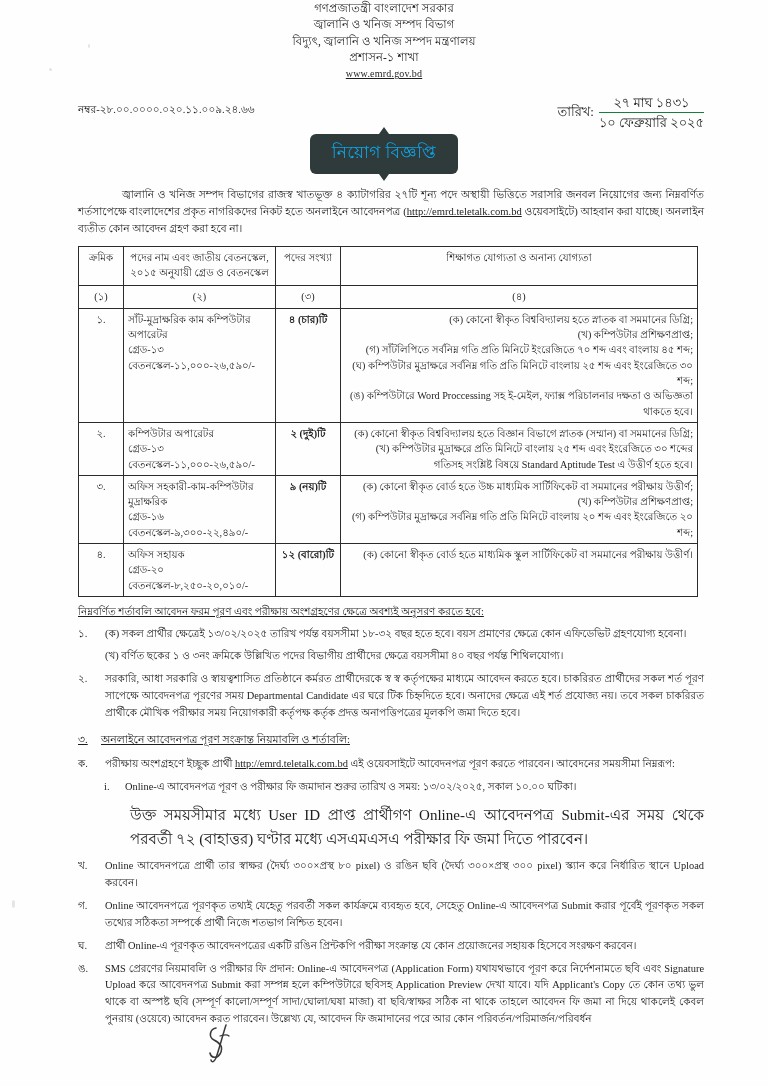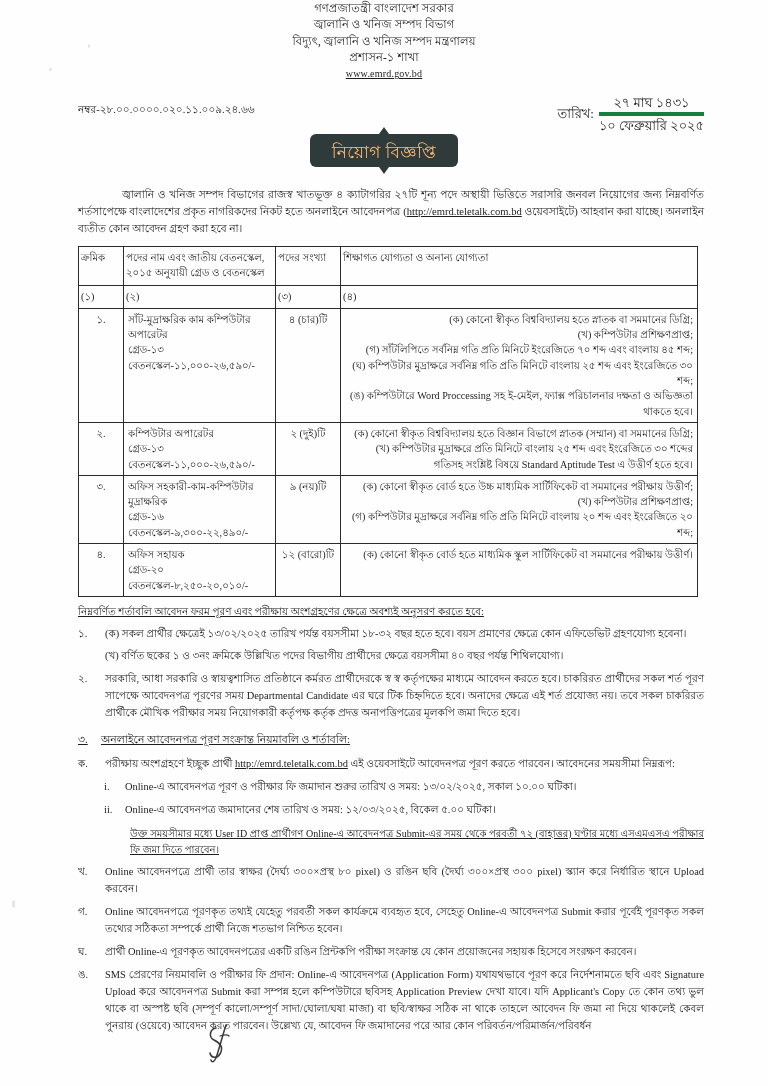--- a/index.html
+++ b/index.html
@@ -54,31 +54,31 @@
   .date-block {
     position: absolute;
     right: 64px;
     top: -2px;
     display: flex;
     align-items: center;
     gap: 5px;
     font-size: 13px;
   }
   .date-stack { text-align: center; line-height: 1.35; }
-  .date-stack .top { border-bottom: 4px solid #15803d; padding: 0 12px 1px; display: block; }
+  .date-stack .top { border-bottom: 1px solid #15803d; padding: 0 12px 1px; display: block; }
   .date-stack .bot { padding-top: 1px; display: block; }
 
   
   .banner-wrap { text-align: center; margin-top: 4px; height: 46px; position: relative; }
   .banner {
     display: inline-block;
     background: #2f3a3a;
-    color: #fdba74;
+    color: #0ea5e9;
     font-size: 17px;
-    padding: 5px 22px 0;
+    padding: 5px 22px 7px;
     border-radius: 6px;
     letter-spacing: .4px;
     position: relative;
   }
   .banner::before, .banner::after {
     content: "";
     position: absolute;
     left: 50%;
     margin-left: -5px;
     border-left: 5px solid transparent;
@@ -105,27 +105,27 @@
     width: 620px;
     table-layout: fixed;
     font-size: 10.2px;
   }
   table.jobs th, table.jobs td {
     border: 1px solid #2b2b2b;
     vertical-align: top;
     padding: 3px 4px;
     line-height: 1.5;
   }
-  table.jobs th { font-weight: normal; text-align: left; padding: 3px 2px 4px; }
+  table.jobs th { font-weight: normal; text-align: center; padding: 3px 2px 4px; }
   .c1 { width: 40px; }
   .c2 { width: 147px; }
   .c3 { width: 60px; }
   .c4 { width: auto; }
   td.num, td.cnt { text-align: center; }
-  td.cnt { vertical-align: middle; }
+  td.cnt { vertical-align: middle; font-weight: bold; }
   td.num { vertical-align: middle; }
   .post-line { display: block; }
   .qual-line { display: block; text-align: right; }
 
   
   .cond-head {
     margin-top: 7px;
     font-size: 10.4px;
     text-decoration: underline;
     line-height: 1.5;
@@ -145,24 +145,23 @@
     margin-top: 6px;
     font-size: 10.4px;
     line-height: 1.6;
     padding-left: 26px;
   }
   .sub .mk { flex: 0 0 14px; }
   .sub .bd { flex: 1; text-align: justify; }
   .note3 {
     margin-top: 7px;
     padding-left: 52px;
-    font-size: 10px;
+    font-size: 15px;
     line-height: 1.63;
     text-align: justify;
-    text-decoration: underline;
   }
   .sec-head {
     margin-top: 9px;
     font-size: 10.8px;
     text-decoration: underline;
     display: flex;
     gap: 7px;
   }
   .sec-head .mk { flex: 0 0 16px; text-decoration: none; }
 
@@ -313,24 +312,20 @@
 
     <div class="clause">
       <span class="mk">ক.</span>
       <span class="bd"><span>পরীক্ষায় অংশগ্রহণে ইচ্ছুক প্রার্থী </span><span class="lnk">http://emrd.teletalk.com.bd</span><span> এই ওয়েবসাইটে আবেদনপত্র পূরণ করতে পারবেন। আবেদনের সময়সীমা নিম্নরূপ:</span></span>
     </div>
 
     <div class="sub">
       <span class="mk">i.</span>
       <span class="bd">Online-এ আবেদনপত্র পূরণ ও পরীক্ষার ফি জমাদান শুরুর তারিখ ও সময়: ১৩/০২/২০২৫, সকাল ১০.০০ ঘটিকা।</span>
     </div>
-    <div class="sub">
-      <span class="mk">ii.</span>
-      <span class="bd">Online-এ আবেদনপত্র জমাদানের শেষ তারিখ ও সময়: ১২/০৩/২০২৫, বিকেল ৫.০০ ঘটিকা।</span>
-    </div>
 
     <div class="note3">উক্ত সময়সীমার মধ্যে User ID প্রাপ্ত প্রার্থীগণ Online-এ আবেদনপত্র Submit-এর সময় থেকে পরবর্তী ৭২ (বাহাত্তর) ঘণ্টার মধ্যে এসএমএসএ পরীক্ষার ফি জমা দিতে পারবেন।</div>
 
     <div class="clause">
       <span class="mk">খ.</span>
       <span class="bd">Online আবেদনপত্রে প্রার্থী তার স্বাক্ষর (দৈর্ঘ্য ৩০০×প্রস্থ ৮০ pixel) ও রঙিন ছবি (দৈর্ঘ্য ৩০০×প্রস্থ ৩০০ pixel) স্ক্যান করে নির্ধারিত স্থানে Upload করবেন।</span>
     </div>
 
     <div class="clause">
       <span class="mk">গ.</span>

